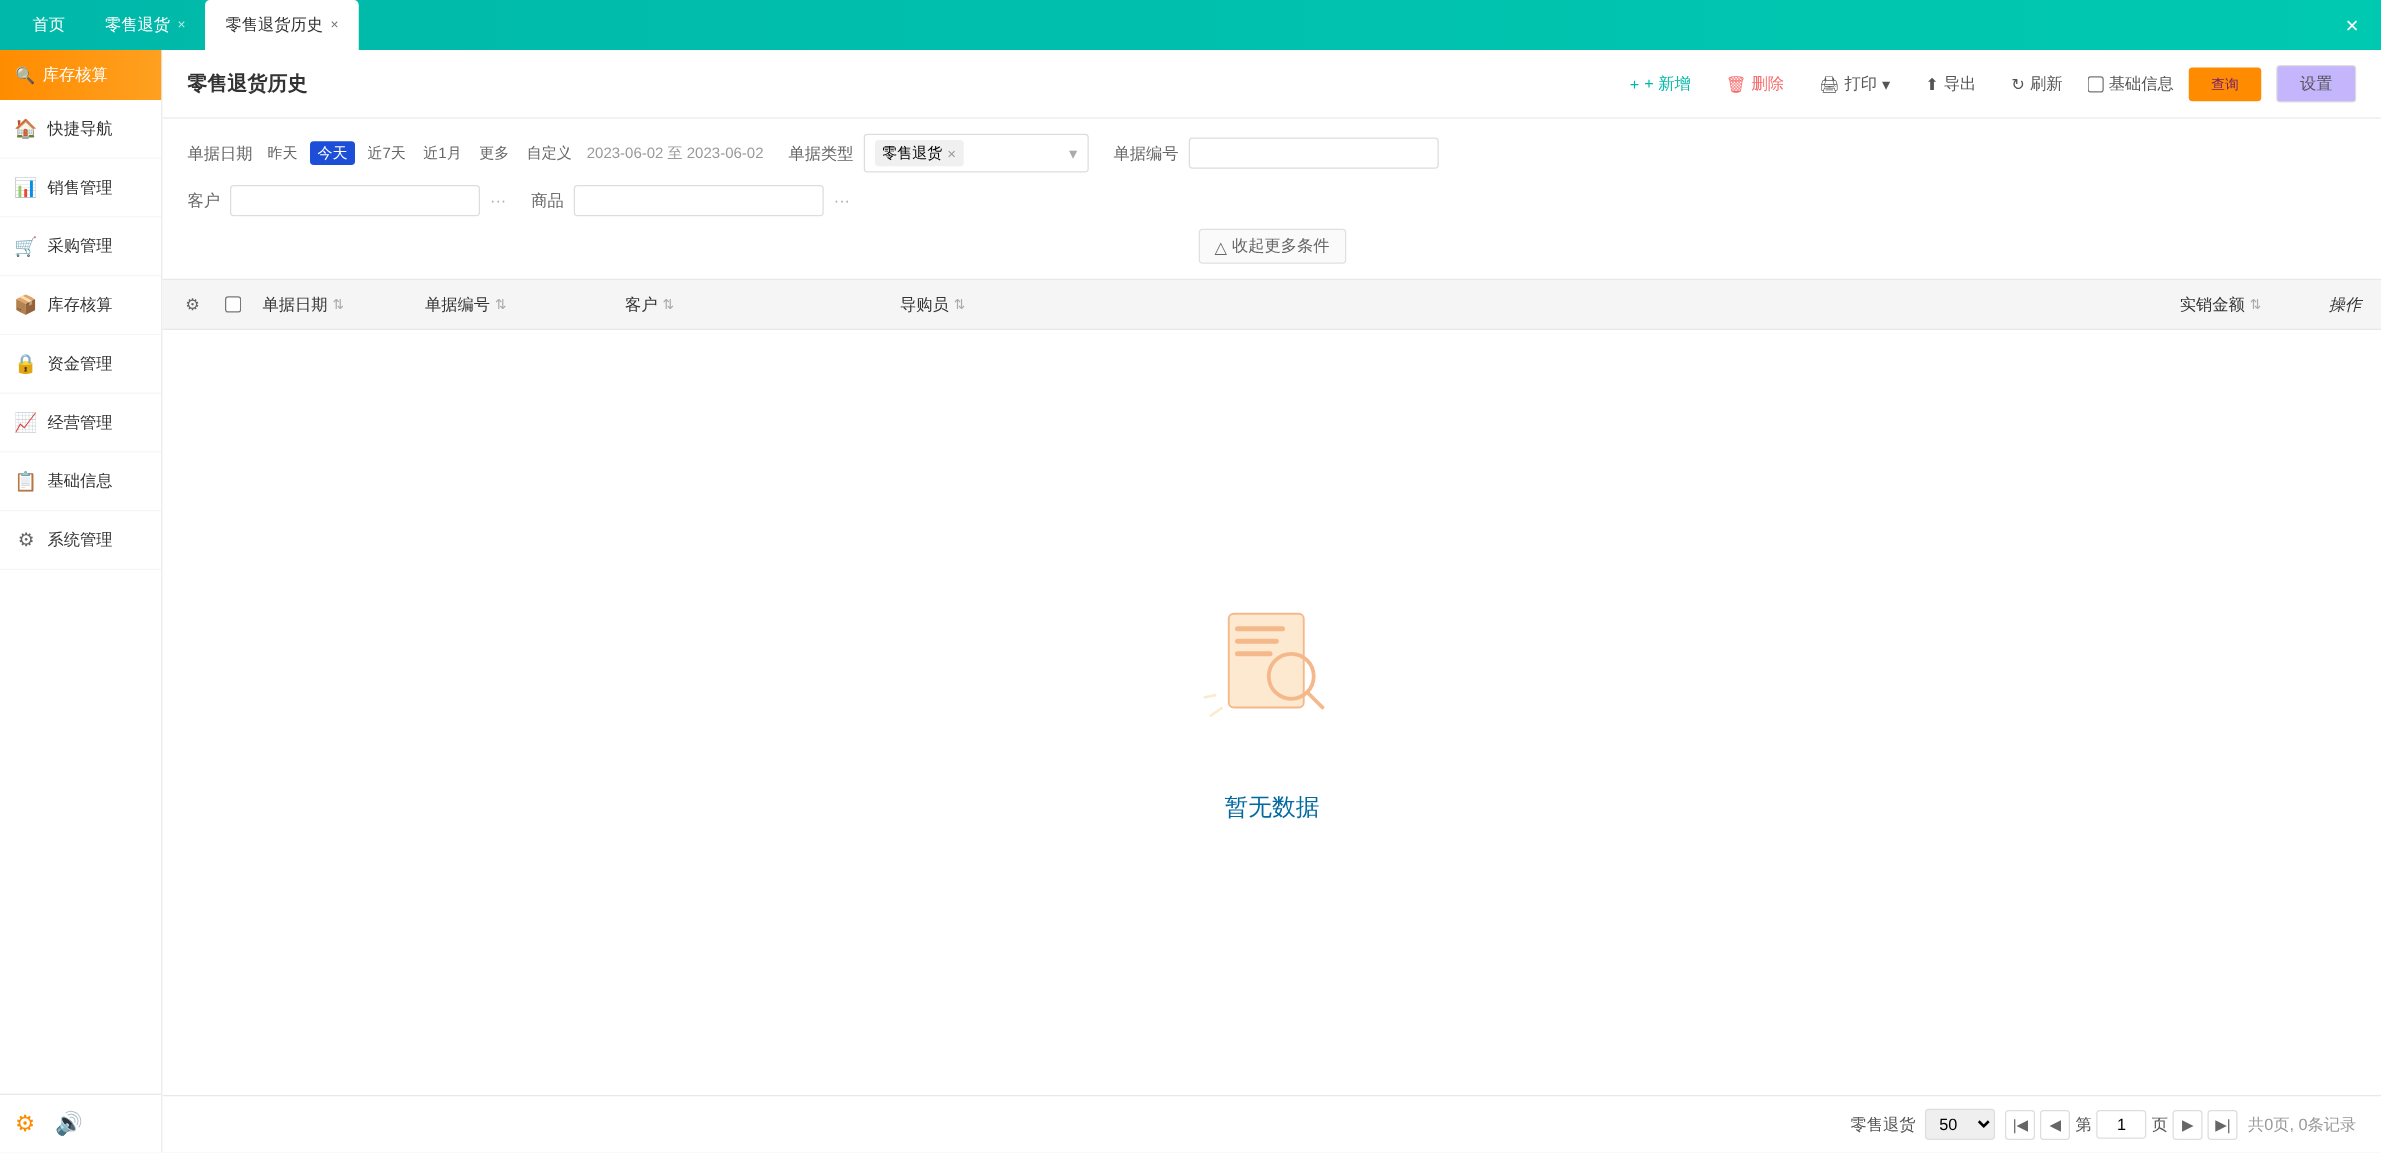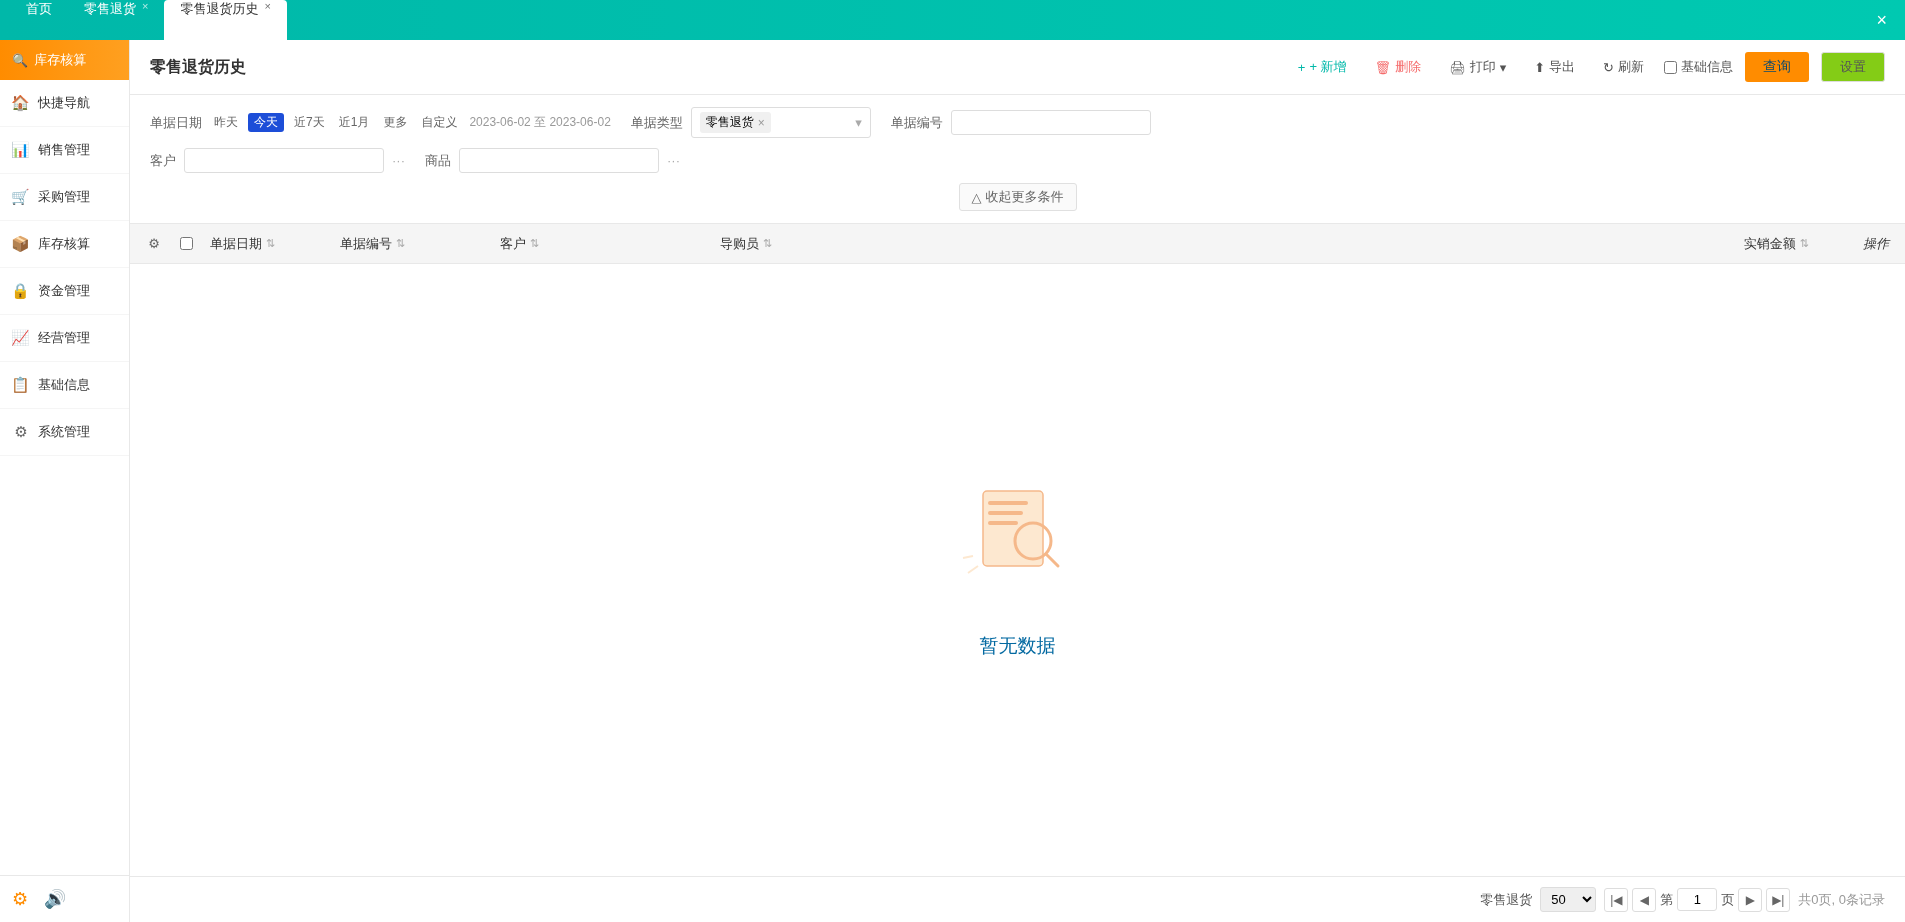--- a/index.html
+++ b/index.html
@@ -16,20 +16,21 @@
       flex-shrink: 0;
     }
     .top-bar-tabs {
       display: flex;
       align-items: stretch;
       height: 100%;
       flex: 1;
     }
     .top-tab {
       display: flex;
+      align-items: center;
       padding: 0 16px;
       color: #fff;
       font-size: 13px;
       cursor: pointer;
       height: 100%;
       gap: 6px;
       white-space: nowrap;
     }
     .top-tab.active {
       background: #fff;
@@ -144,29 +145,29 @@
       padding: 4px 8px;
       border-radius: 3px;
       white-space: nowrap;
     }
     .toolbar-btn.new-btn {
       color: #00b8a9;
     }
     .toolbar-btn.delete-btn { color: #f56c6c; }
     .btn-primary {
       background: #ff8c00;
-      color: #0c4a6e;
+      color: #701a75;
       border: none;
       padding: 6px 18px;
       border-radius: 3px;
       cursor: pointer;
-      font-size: 14px;
+      font-size: 11px;
     }
     .btn-settings {
-      background: #84cc16;
+      background: #c4b5fd;
       color: #555;
       border: 1px solid #ddd;
       padding: 5px 18px;
       border-radius: 3px;
       cursor: pointer;
       font-size: 13px;
     }
     .display-toggle {
       display: flex;
       align-items: center;

